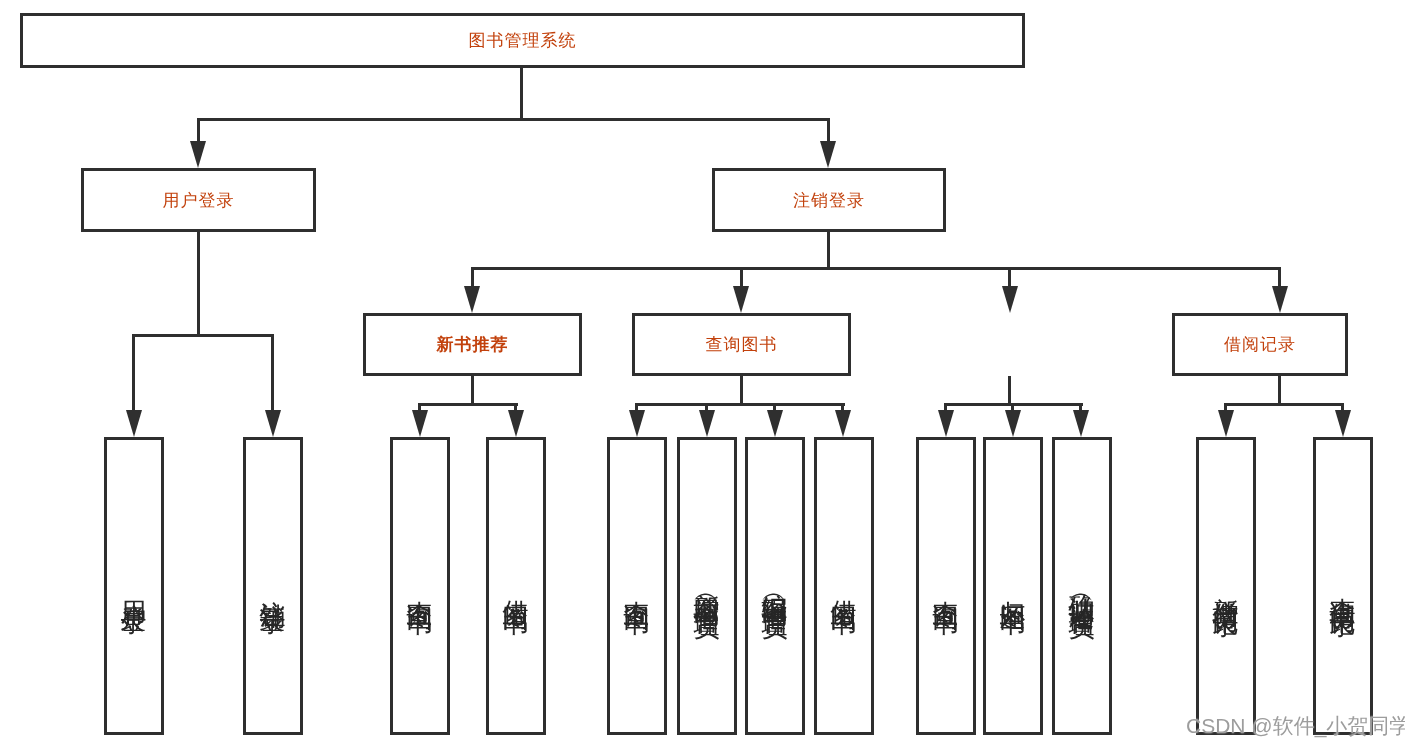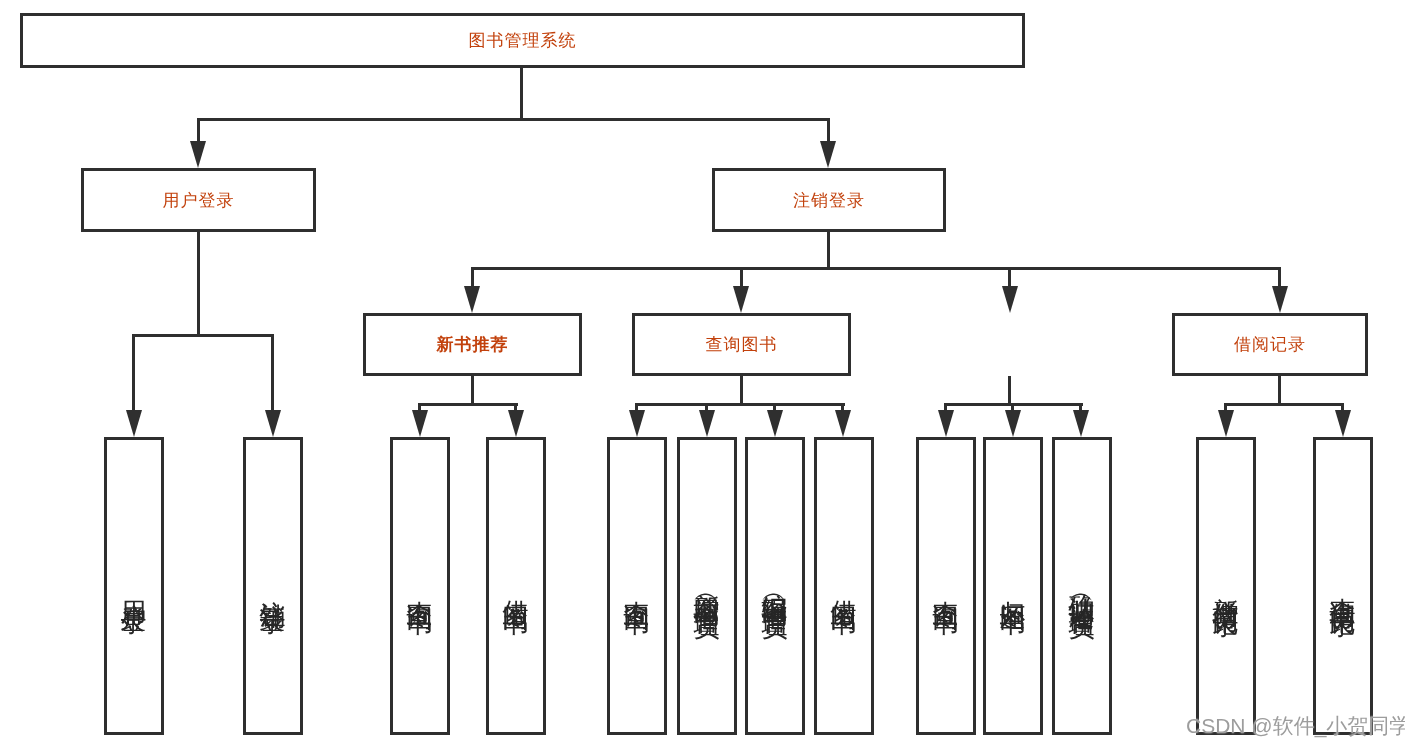--- a/index.html
+++ b/index.html
@@ -44,21 +44,21 @@
   <div class="box" style="left:712px;top:168px;width:234px;height:64px;">
     <span class="hlabel">注销登录</span>
   </div>
 
   <div class="box" style="left:363px;top:313px;width:219px;height:63px;font-weight:bold;">
     <span class="hlabel">新书推荐</span>
   </div>
   <div class="box" style="left:632px;top:313px;width:219px;height:63px;">
     <span class="hlabel">查询图书</span>
   </div>
-  <div class="box" style="left:1172px;top:313px;width:196px;height:63px;">
+  <div class="box" style="left:1172px;top:313px;width:176px;height:63px;">
     <span class="hlabel">借阅记录</span>
   </div>
 
   <div class="box" style="left:104px;top:437px;width:60px;height:298px;">
     <span class="vlabel">用户登录</span>
   </div>
   <div class="box" style="left:243px;top:437px;width:60px;height:298px;">
     <span class="vlabel">注销登录</span>
   </div>
 

